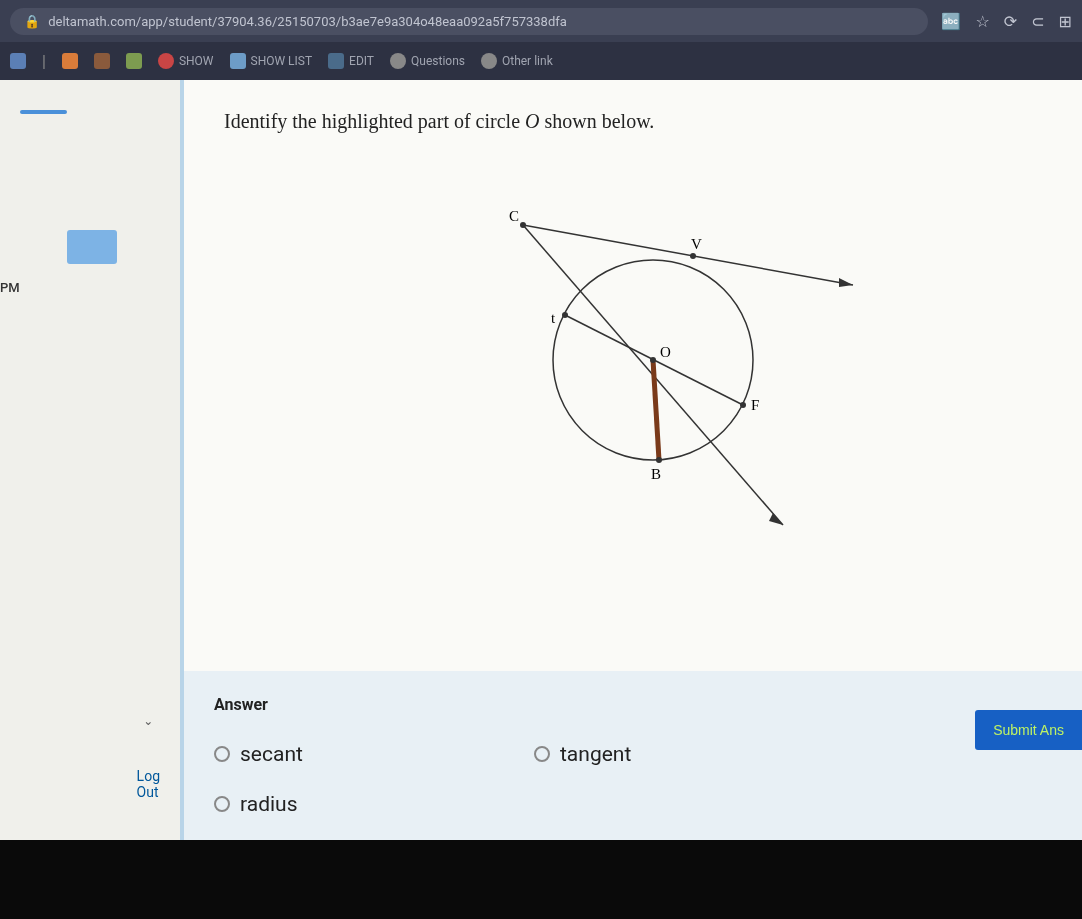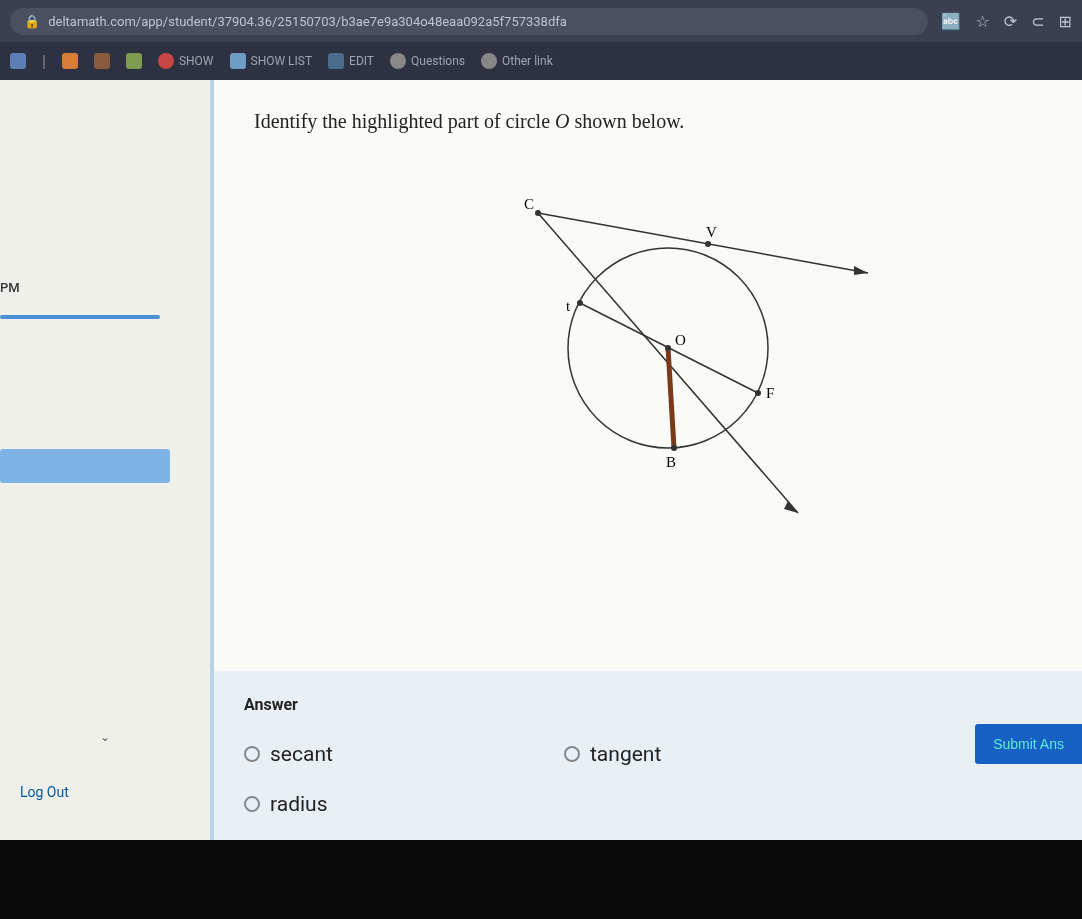--- a/index.html
+++ b/index.html
@@ -61,25 +61,25 @@
       border-radius: 3px;
       background: #555;
       display: inline-block;
     }
     .main-area {
       display: flex;
       height: 760px;
       background: #f5f5f0;
     }
     .sidebar {
-      width: 210px;
+      width: 180px;
       background: #f0f0eb;
       padding: 20px 0;
       display: flex;
-      flex-direction: column;
+      flex-direction: row;
       position: relative;
     }
     .sidebar-pm {
       font-size: 13px;
       color: #333;
       padding: 180px 0 10px 0;
       font-weight: 500;
     }
     .progress-bar-thin {
       height: 4px;
@@ -115,20 +115,21 @@
       width: 4px;
       background: #b8d4e8;
     }
     .content {
       flex: 1;
       background: #fafaf7;
       padding: 30px 21px 0 40px;
       display: flex;
       flex-direction: column;
       position: relative;
+      gap: 12px;
     }
     .question-text {
       font-family: Georgia, 'Times New Roman', serif;
       font-size: 20px;
       color: #222;
       margin-bottom: 30px;
     }
     .question-text em { font-style: italic; }
     .diagram-container {
       display: flex;
@@ -172,23 +173,23 @@
       border-radius: 50%;
       flex-shrink: 0;
     }
     .option-label {
       font-size: 21px;
       color: #222;
     }
     .submit-btn {
       position: absolute;
       right: 0;
-      bottom: 76px;
+      bottom: 90px;
       background: #1760c4;
-      color: #5eead4;
+      color: #bef264;
       border: none;
       padding: 12px 18px;
       font-size: 14px;
       cursor: pointer;
       border-top-left-radius: 3px;
       border-bottom-left-radius: 3px;
     }
     .bottom-black {
       height: 79px;
       background: #0a0a0a;

